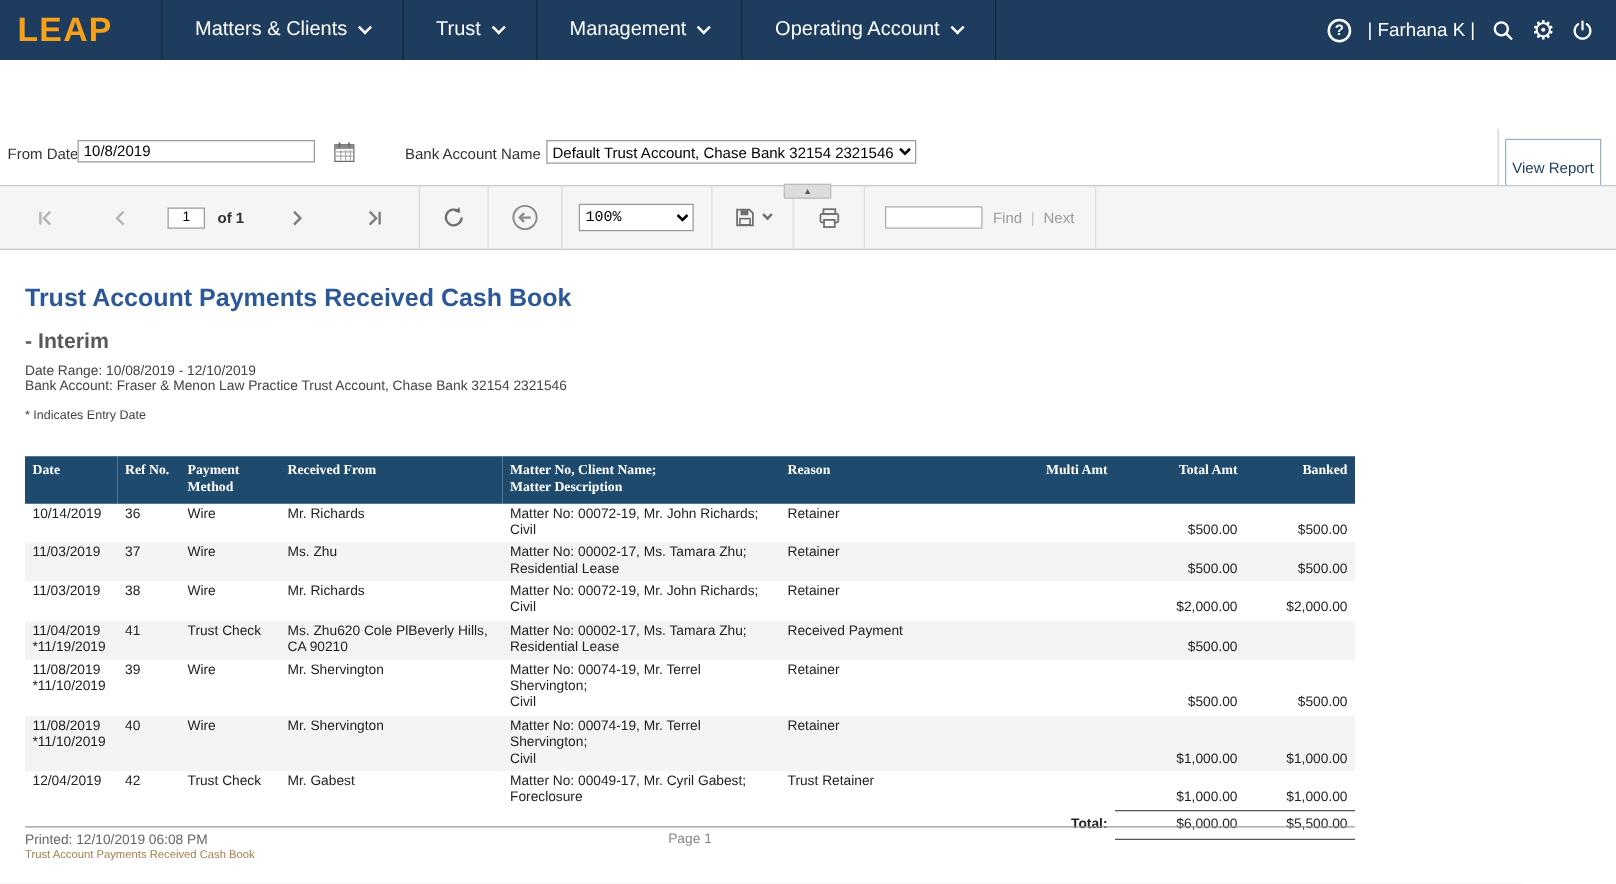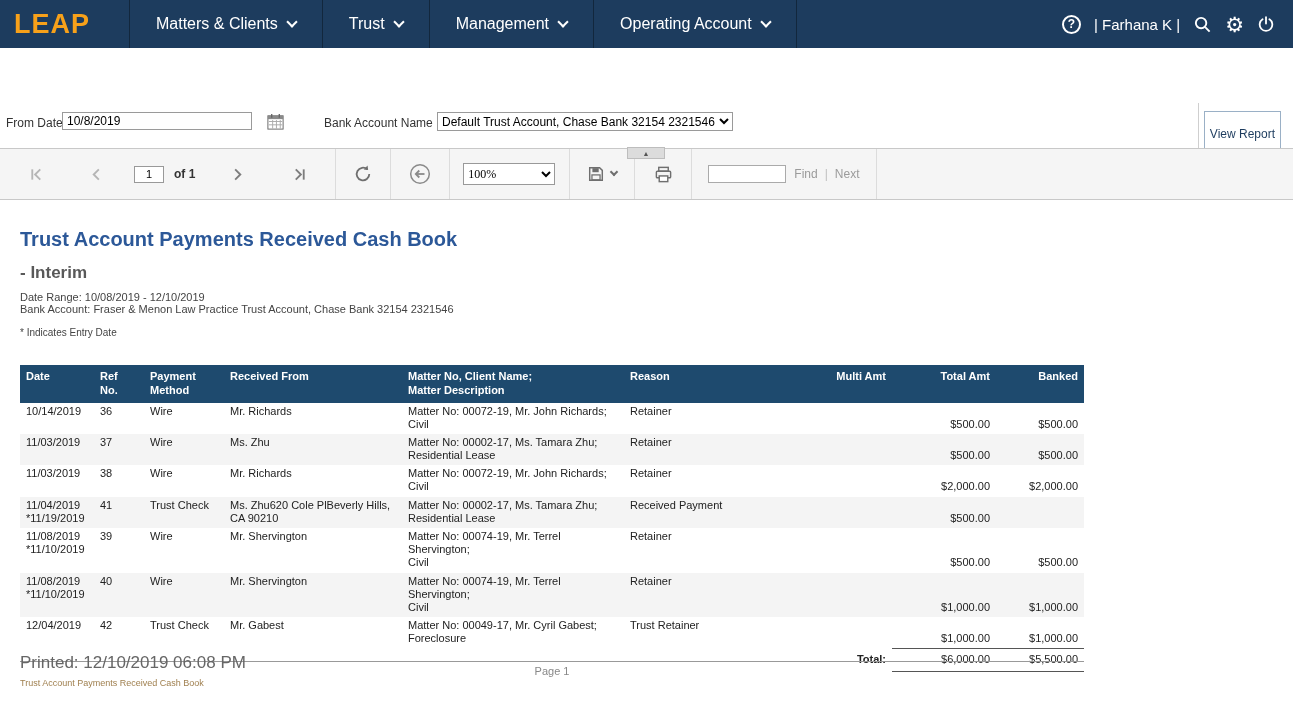--- a/index.html
+++ b/index.html
@@ -26,49 +26,49 @@
   .fselect { position:absolute; height:19px; font-size:12px; border:1px solid #9a9a9a; background:#fff; font-family:"Liberation Sans", sans-serif; }
   .fdivider { position:absolute; left:1198px; top:55px; height:92px; border-left:1px solid #cfcfcf; }
   .view-report { position:absolute; right:12px; top:63px; font-size:12px; color:#1d3c5e; background:#fff; border:1px solid #9ab0c6; padding:15px 5px; cursor:pointer; font-family:"Liberation Sans", sans-serif; }
 
   
   .toolbar { position:absolute; top:148px; left:0; width:100%; height:52px; background:#f5f5f5; border-top:1px solid #c8c8c8; border-bottom:1px solid #c8c8c8; display:flex; align-items:center; }
   .tb-sep { width:1px; height:100%; background:#dcdcdc; flex:0 0 1px; }
   .tb-btn { background:transparent; border:none; cursor:pointer; display:flex; align-items:center; justify-content:center; padding:0; }
   .page-input { width:30px; height:17px; border:1px solid #999; font-size:11px; text-align:center; font-family:"Liberation Sans", sans-serif; }
   .of-label { font-size:12px; color:#333; font-weight:bold; }
-  .zoom-select { width:92px; height:22px; font-size:12px; border:1px solid #999; background:#fff; font-family:Liberation Serif, serif; }
+  .zoom-select { width:92px; height:22px; font-size:12px; border:1px solid #999; background:#fff; font-family:Liberation Mono, monospace; }
   .find-input { width:78px; height:18px; border:1px solid #aaa; font-size:12px; padding:0 3px; font-family:"Liberation Sans", sans-serif; }
   .find-link { font-size:12px; color:#9b9b9b; cursor:pointer; }
   .find-pipe { font-size:12px; color:#c0c0c0; }
   .save-chev { display:inline-block; width:6px; height:6px; border-right:2px solid #6f6f6f; border-bottom:2px solid #6f6f6f; transform:rotate(45deg); margin-left:6px; margin-top:-4px; }
   .collapse-handle { position:absolute; left:627px; top:147px; width:38px; height:12px; background:#dcdcdc; border:1px solid #bdbdbd; display:flex; align-items:center; justify-content:center; font-size:7px; color:#555; cursor:pointer; z-index:5; }
 
   
   .report { position:absolute; top:200px; left:0; width:100%; height:507px; background:#fff; }
   .rpt-title { position:absolute; left:20px; top:28px; font-size:20px; font-weight:bold; color:#2c5898; }
   .rpt-subtitle { position:absolute; left:20px; top:63px; font-size:17px; font-weight:bold; color:#595959; }
   .rpt-meta1 { position:absolute; left:20px; top:91px; font-size:11px; color:#444; }
   .rpt-meta2 { position:absolute; left:20px; top:103px; font-size:11px; color:#444; }
   .rpt-note { position:absolute; left:20px; top:127px; font-size:10px; color:#444; }
 
   .rpt-table { position:absolute; left:20px; top:165px; width:1064px; border-collapse:collapse; table-layout:fixed; }
-  .rpt-table th { background:#1e4a6e; color:#fff; font-size:11px; font-weight:bold; text-align:left; padding:5px 6px; vertical-align:top; white-space:pre-line; line-height:1.25; }
+  .rpt-table th { background:#1e4a6e; color:#fff; font-size:11px; font-weight:bold; text-align:left; padding:5px 6px; vertical-align:top; white-space:pre-line; line-height:1.25;font-family:Liberation Serif, serif; }
   .rpt-table th.num { text-align:right; }
   .rpt-table td { font-size:11px; color:#222; padding:2px 6px 3px 6px; vertical-align:top; line-height:1.2; }
   .rpt-table tr.alt td { background:#f4f4f4; }
   .c-date { white-space:pre-line; }
   .c-matter { white-space:pre-line; }
   .c-amt { text-align:right; vertical-align:bottom !important; }
   .total-row td { background:#fff !important; padding-top:4px; padding-bottom:5px; }
   .total-label { font-weight:bold; text-align:right; vertical-align:middle !important; }
   .total-amt { border-top:1px solid #555; border-bottom:1px solid #555; text-align:right; vertical-align:middle !important; }
 
   .rpt-footer-line { position:absolute; left:20px; top:461px; width:1064px; border-top:1px solid #999; }
-  .rpt-printed { position:absolute; left:20px; top:453px; font-size:17px; color:#666; }
+  .rpt-printed { position:absolute; left:20px; top:466px; font-size:11px; color:#666; }
   .rpt-footname { position:absolute; left:20px; top:478px; font-size:9px; color:#a08050; }
   .rpt-firm { position:absolute; left:20px; top:465px; width:1064px; text-align:center; font-size:11px; color:#555; }
   .rpt-page { position:absolute; left:20px; top:465px; width:1064px; text-align:center; font-size:11px; color:#888; }
 </style>
 </head>
 <body>
 
 <div id="app">
 
   <div class="nav">

